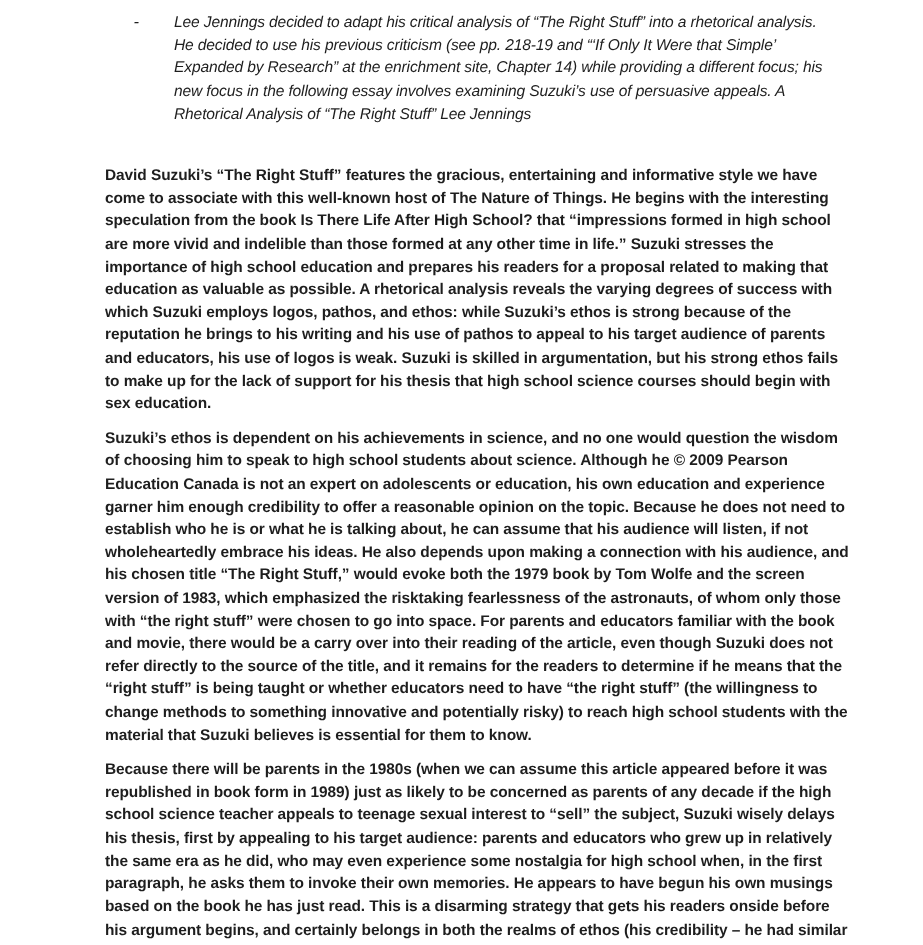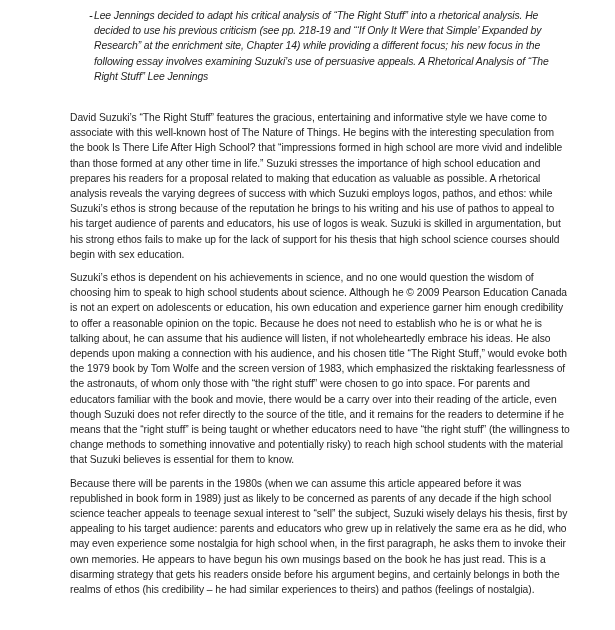--- a/index.html
+++ b/index.html
@@ -1,23 +1,23 @@
 <!DOCTYPE html>
 <html><head>
 <meta charset="utf-8">
 <style>
   html, body { margin: 0; padding: 0; background: #ffffff; }
   body { width: 615px; height: 630px; overflow: hidden; position: relative;
          font-family: "Liberation Sans", "DejaVu Sans", sans-serif; color: #1e1e1e; }
   .page { position: absolute; left: 0; top: 0; width: 615px; height: 630px; }
   .intro { position: absolute; left: 89px; top: 8px; width: 470px; }
   .intro .dash { position: absolute; left: 0; top: 0; font-size: 11px; line-height: 15px; font-style: italic; }
-  .intro .text { margin-left: 5px; font-style: italic; font-size: 10.4px; line-height: 15.2px; letter-spacing: -0.1px; }
+  .intro .text { margin-left: 27px; font-style: italic; font-size: 10.4px; line-height: 15.2px; letter-spacing: -0.1px; }
   .body { position: absolute; left: 70px; top: 110px; width: 500px; }
-  .body p { margin: 0 0 8px 0; font-size: 10.3px; line-height: 15.2px; letter-spacing: -0.05px; }
+  .body p { margin: 0 0 8px 0; font-size: 10.3px; line-height: 15.2px; letter-spacing: -0.05px; font-weight: bold; }
 </style>
 </head>
 <body>
 
 <div class="page">
   <div class="intro">
     <span class="dash">-</span>
     <div class="text">Lee Jennings decided to adapt his critical analysis of “The Right Stuff” into a rhetorical analysis. He decided to use his previous criticism (see pp. 218-19 and “‘If Only It Were that Simple’ Expanded by Research” at the enrichment site, Chapter 14) while providing a different focus; his new focus in the following essay involves examining Suzuki’s use of persuasive appeals. A Rhetorical Analysis of “The Right Stuff” Lee Jennings</div>
   </div>
   <div class="body">

